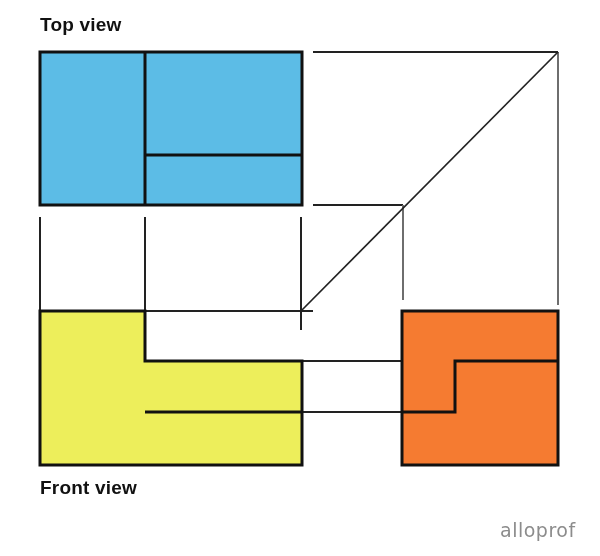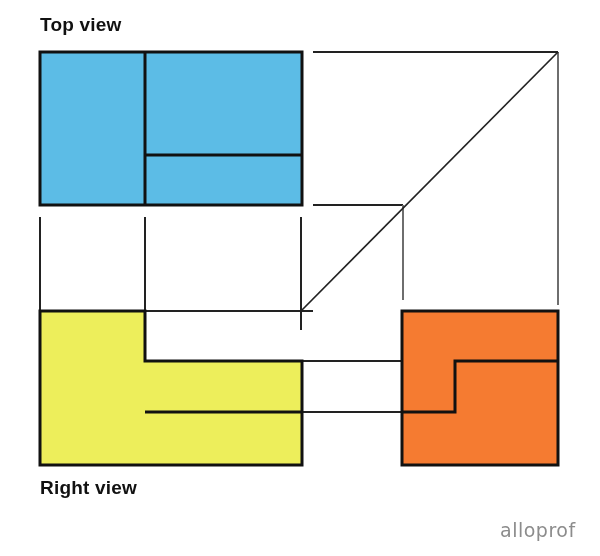--- a/index.html
+++ b/index.html
@@ -91,18 +91,18 @@
 
     <g>
       <rect x="402" y="311" width="156" height="154" fill="#f57b31" stroke="#111111" stroke-width="3"></rect>
       <path d="M558,361 L455,361 L455,412 L402,412" fill="none" stroke="#111111" stroke-width="3" stroke-linejoin="miter"></path>
     </g>
 
   </svg>
 
   <div class="view-label" id="label-top-view">Top view</div>
 
-  <div class="view-label" id="label-front-view">Right view</div>
+  <div class="view-label" id="label-front-view">Front view</div>
 
 
   <div class="watermark">alloprof</div>
 
 </div>
 
 </body></html>

